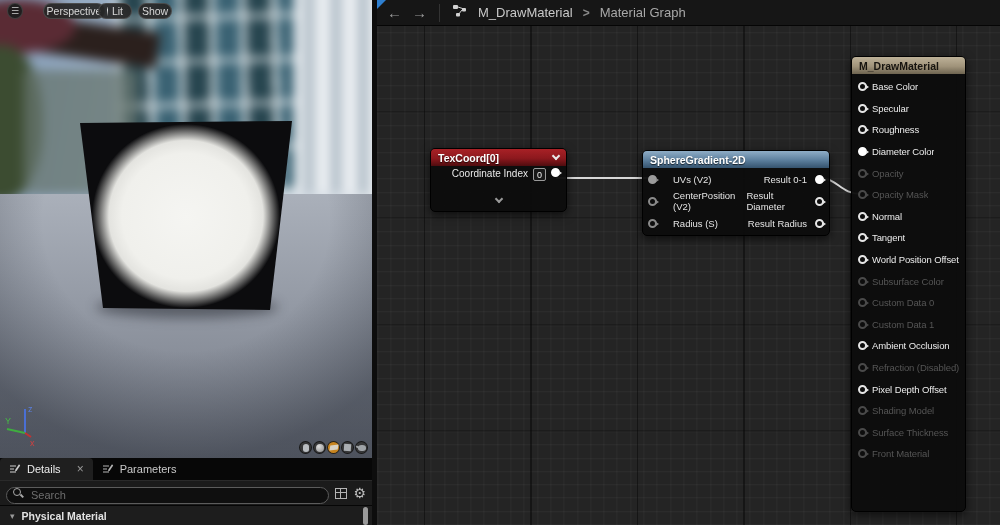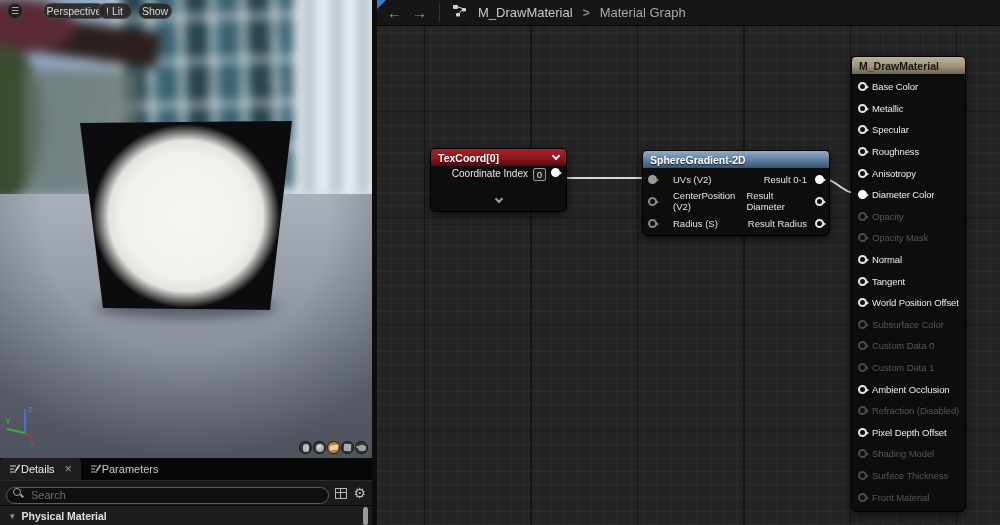--- a/index.html
+++ b/index.html
@@ -55,21 +55,21 @@
   .shape-btn.selected{background:#c8851f;}
   .glyph-cyl{width:6px;height:8px;border-radius:3px/2.5px;background:#b9bdc1;}
   .glyph-sph{width:8px;height:8px;border-radius:50%;background:radial-gradient(circle at 35% 30%,#dcdcdc,#8b8b8b);}
   .glyph-pln{width:8px;height:5px;background:#d8d2c4;transform:skewX(-18deg) rotate(-8deg);}
   .glyph-cub{width:7px;height:7px;background:#a9adb1;transform:rotate(4deg);}
   .glyph-pot{width:8px;height:6px;border-radius:45% 45% 40% 40%;background:#9fa3a7;position:relative;}
   .glyph-pot::after{content:"";position:absolute;left:-2px;top:1px;width:3px;height:2px;background:#9fa3a7;transform:rotate(30deg);}
 
   
   #panel-tabs{position:absolute;left:0;top:458px;width:372px;height:22px;background:#070707;display:flex;}
-  .tab{height:22px;display:flex;align-items:center;padding:0 9px;color:#c9c9c9;font-size:11px;}
+  .tab{height:22px;display:flex;align-items:center;gap:6px;padding:0 9px;color:#c9c9c9;font-size:11px;}
   .tab.active{background:#1f1f1f;border-radius:4px 4px 0 0;color:#ececec;}
   .tab .close-x{color:#9a9a9a;font-size:12px;margin-left:10px;}
   .tab-icon{width:12px;height:12px;position:relative;flex:0 0 auto;}
 
   
   #search-row{position:absolute;left:0;top:480px;width:372px;height:25px;background:#1b1b1b;
     display:flex;align-items:center;padding:0 6px;gap:6px;border-top:1px solid #2a2a2a;}
   #search-box{position:relative;flex:1;height:17px;}
   #search-box input{width:100%;height:17px;border-radius:9px;border:1px solid #5c5c5c;background:#0f0f0f;
     color:#d6d6d6;font-size:11px;padding:0 8px 1px 24px;outline:none;}
@@ -324,33 +324,25 @@
       <div class="node-header hdr-tan">
         <span>M_DrawMaterial</span>
       </div>
       <div class="node-body">
         <div class="rpin-row">
             <span class="pin"></span>
             <span class="rpin-label">Base Color</span>
           </div>
         <div class="rpin-row">
             <span class="pin"></span>
-            <span class="rpin-label">Metallic</span>
-          </div>
-        <div class="rpin-row">
-            <span class="pin"></span>
             <span class="rpin-label">Specular</span>
           </div>
         <div class="rpin-row">
             <span class="pin"></span>
             <span class="rpin-label">Roughness</span>
-          </div>
-        <div class="rpin-row">
-            <span class="pin"></span>
-            <span class="rpin-label">Anisotropy</span>
           </div>
         <div class="rpin-row">
             <span class="pin filled"></span>
             <span class="rpin-label">Diameter Color</span>
           </div>
         <div class="rpin-row disabled">
             <span class="pin off"></span>
             <span class="rpin-label">Opacity</span>
           </div>
         <div class="rpin-row disabled">

